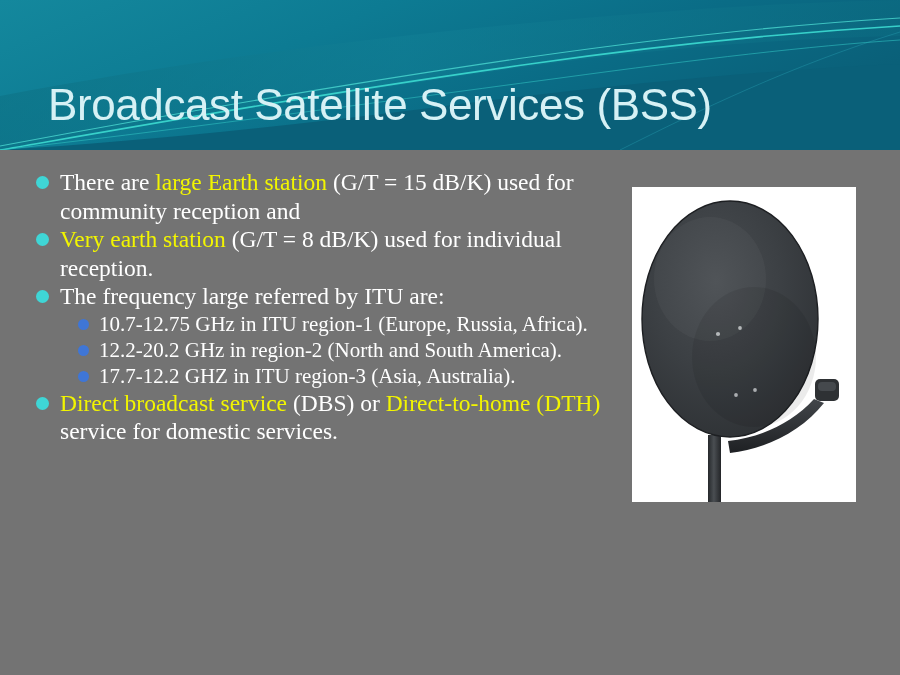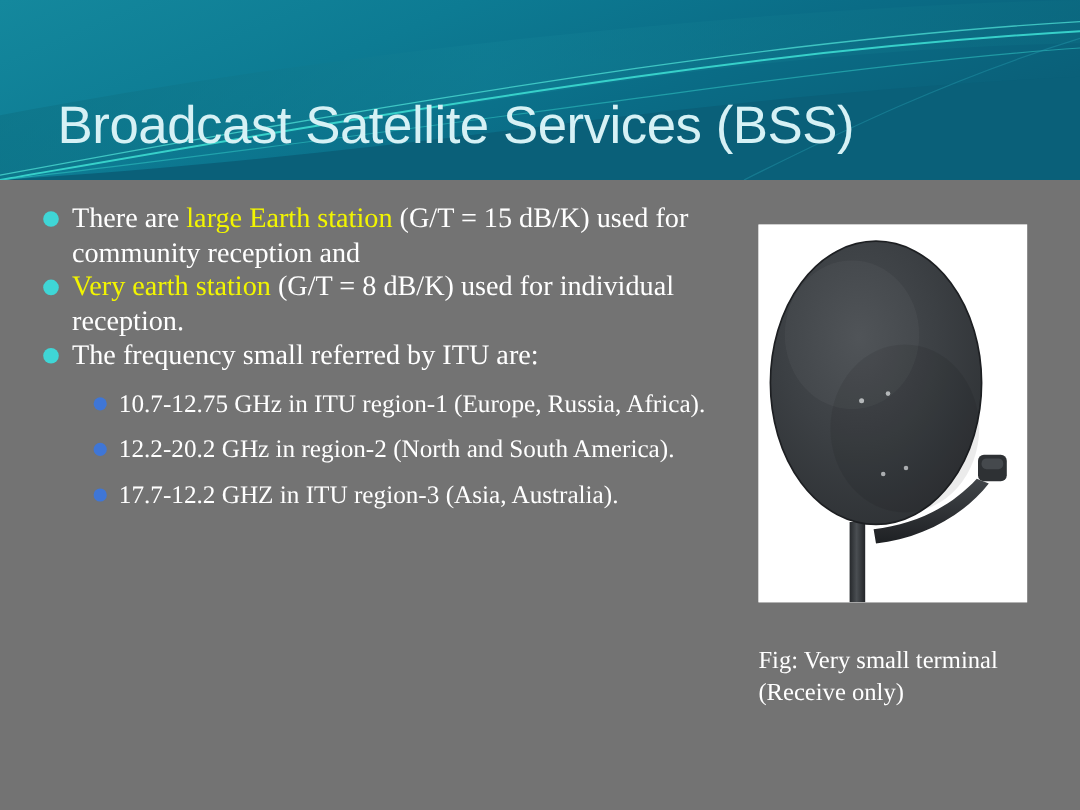--- a/index.html
+++ b/index.html
@@ -61,21 +61,20 @@
     align-items: flex-start;
     font-size: 23.5px;
     line-height: 28.5px;
     color: #ffffff;
   }
   .bullet-row.level-1 { margin-left: 0px; }
   .bullet-row.level-2 {
     margin-left: 42px;
     font-size: 21px;
     line-height: 26px;
-    margin-top: 12px;
   }
 
   .bullet-dot {
     flex: 0 0 auto;
     margin-top: 8px;
     margin-right: 11px;
     border-radius: 50%;
   }
   .level-1 > .bullet-dot {
     width: 13px;
@@ -160,33 +159,37 @@
       <div class="bullet-row level-1">
         <span class="bullet-dot"></span>
         <span class="bullet-text"><span class="wt">There are </span><span class="hl">large Earth station</span><span class="wt"> (G/T = 15 dB/K) used for community reception and</span></span>
       </div>
       <div class="bullet-row level-1">
         <span class="bullet-dot"></span>
         <span class="bullet-text"><span class="hl"> Very earth station</span><span class="wt"> (G/T = 8 dB/K) used for individual reception.</span></span>
       </div>
       <div class="bullet-row level-1">
         <span class="bullet-dot"></span>
-        <span class="bullet-text"><span class="wt">The frequency small referred by ITU are:</span></span>
+        <span class="bullet-text"><span class="wt">The frequency large referred by ITU are:</span></span>
       </div>
       <div class="bullet-row level-2">
         <span class="bullet-dot"></span>
         <span class="bullet-text"><span class="wt">10.7-12.75 GHz in ITU region-1 (Europe, Russia, Africa).</span></span>
       </div>
       <div class="bullet-row level-2">
         <span class="bullet-dot"></span>
         <span class="bullet-text"><span class="wt">12.2-20.2 GHz in region-2 (North and South America).</span></span>
       </div>
       <div class="bullet-row level-2">
         <span class="bullet-dot"></span>
         <span class="bullet-text"><span class="wt">17.7-12.2 GHZ in ITU region-3 (Asia, Australia).</span></span>
+      </div>
+      <div class="bullet-row level-1">
+        <span class="bullet-dot"></span>
+        <span class="bullet-text"><span class="hl">Direct broadcast service</span><span class="wt"> (DBS) or </span><span class="hl">Direct-to-home (DTH)</span><span class="wt"> service for domestic services.</span></span>
       </div>
     </div>
 
   <div id="figure-block">
     <div id="figure-frame">
       <svg width="224" height="315" viewBox="0 0 224 315" xmlns="http://www.w3.org/2000/svg">
         <defs>
           <radialGradient id="dishGrad" cx="0.42" cy="0.34" r="0.82">
             <stop offset="0%" stop-color="#4a4e52"></stop>
             <stop offset="45%" stop-color="#3c4044"></stop>
@@ -218,19 +221,15 @@
         <ellipse cx="78" cy="92" rx="56" ry="62" fill="#ffffff" opacity="0.035"></ellipse>
         <ellipse cx="122" cy="170" rx="62" ry="70" fill="#000000" opacity="0.08"></ellipse>
 
         <circle cx="86" cy="147" r="2.1" fill="#c9ccce" opacity="0.85"></circle>
         <circle cx="108" cy="141" r="1.9" fill="#c9ccce" opacity="0.85"></circle>
         <circle cx="104" cy="208" r="1.9" fill="#c9ccce" opacity="0.8"></circle>
         <circle cx="123" cy="203" r="1.9" fill="#c9ccce" opacity="0.8"></circle>
       </svg>
     </div>
 
-    <div id="figure-caption">
-      <div>Fig: Very small terminal</div>
-      <div>(Receive only)</div>
-    </div>
   </div>
 
 </div>
 
 </body></html>

